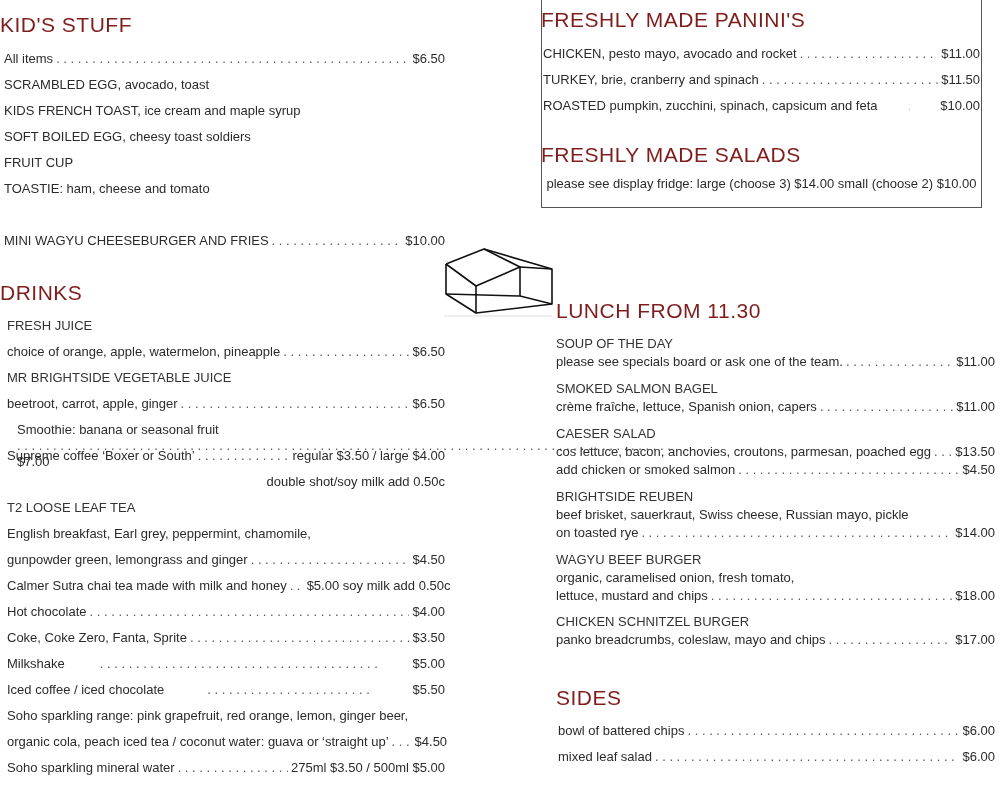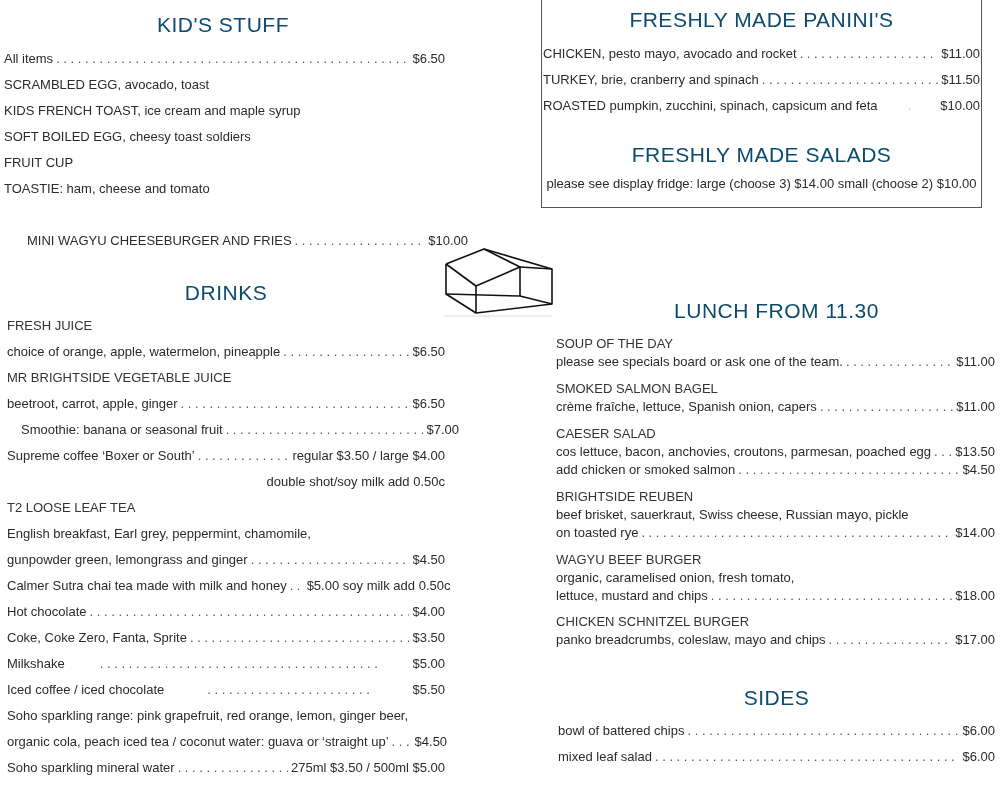--- a/index.html
+++ b/index.html
@@ -1,19 +1,19 @@
 <!DOCTYPE html>
 <html><head>
 <meta charset="utf-8">
 <style>
   html, body { margin:0; padding:0; background:#ffffff; }
   body { width:1000px; height:789px; position:relative; overflow:hidden;
          font-family:"Liberation Sans", sans-serif; color:#2b2b2b; }
   .abs { position:absolute; }
-  .heading { font-size:21px; letter-spacing:0.5px; text-align:center; color:#0c4a6e; font-weight:normal; white-space:nowrap; }
+  .heading { font-size:21px; letter-spacing:0.5px; text-align:left; color:#7f1d1d; font-weight:normal; white-space:nowrap; }
   .row { position:absolute; font-size:13px; white-space:nowrap; line-height:16px; }
   .lead { display:flex; align-items:baseline; }
   .lead .name { white-space:nowrap; }
   .lead .dots { flex:1; overflow:hidden; white-space:nowrap; margin:0 3px; color:#555; letter-spacing:2px; }
   .lead .dots::before { content:". . . . . . . . . . . . . . . . . . . . . . . . . . . . . . . . . . . . . . . . . . . . . . . . . . . . . . . . . . . . . . . . . . . . . . . . . . . . . . . . . . . . . . . . . . ."; letter-spacing:0; }
   .lead .price { white-space:nowrap; }
   .sub { color:#333; }
   .panini-box { position:absolute; left:541px; top:-2px; width:441px; height:210px; border:1.5px solid #555; box-sizing:border-box; }
   .right { text-align:right; }
 </style>
@@ -24,21 +24,21 @@
 <div class="row lead" style="left:4px;width:441px;top:51px;">
   <span class="name">All items</span>
     <span class="dots"></span>
     <span class="price">$6.50</span>
 </div>
 <div class="row" style="left:4px;top:77px;">SCRAMBLED EGG, avocado, toast</div>
 <div class="row" style="left:4px;top:103px;">KIDS FRENCH TOAST, ice cream and maple syrup</div>
 <div class="row" style="left:4px;top:129px;">SOFT BOILED EGG, cheesy toast soldiers</div>
 <div class="row" style="left:4px;top:155px;">FRUIT CUP</div>
 <div class="row" style="left:4px;top:181px;">TOASTIE: ham, cheese and tomato</div>
-<div class="row lead" style="left:4px;width:441px;top:233px;margin-left:23px;">
+<div class="row lead" style="left:4px;width:441px;top:233px;">
   <span class="name">MINI WAGYU CHEESEBURGER AND FRIES</span>
     <span class="dots"></span>
     <span class="price">$10.00</span>
 </div>
 
 <div class="panini-box"></div>
 <div class="abs heading" style="left:541px;width:441px;top:8px;">FRESHLY MADE PANINI'S</div>
 <div class="row lead" style="left:543px;width:437px;top:46px;">
   <span class="name">CHICKEN, pesto mayo, avocado and rocket</span>
     <span class="dots"></span>
@@ -78,21 +78,21 @@
   <span class="name">choice of orange, apple, watermelon, pineapple</span>
     <span class="dots"></span>
     <span class="price">$6.50</span>
 </div>
 <div class="row sub" style="left:7px;top:370px;">MR BRIGHTSIDE VEGETABLE JUICE</div>
 <div class="row lead" style="left:7px;width:438px;top:396px;">
   <span class="name">beetroot, carrot, apple, ginger</span>
     <span class="dots"></span>
     <span class="price">$6.50</span>
 </div>
-<div class="row lead" style="left:21px;width:438px;top:422px;">
+<div class="row lead" style="left:14px;width:438px;top:422px;flex-direction:column;">
   <span class="name">Smoothie: banana or seasonal fruit</span>
     <span class="dots"></span>
     <span class="price">$7.00</span>
 </div>
 <div class="row lead" style="left:7px;width:438px;top:448px;">
   <span class="name">Supreme coffee ‘Boxer or South’</span>
     <span class="dots"></span>
     <span class="price">regular $3.50 / large $4.00</span>
 </div>
 <div class="row right" style="left:7px;width:438px;top:474px;">double shot/soy milk add 0.50c</div>

